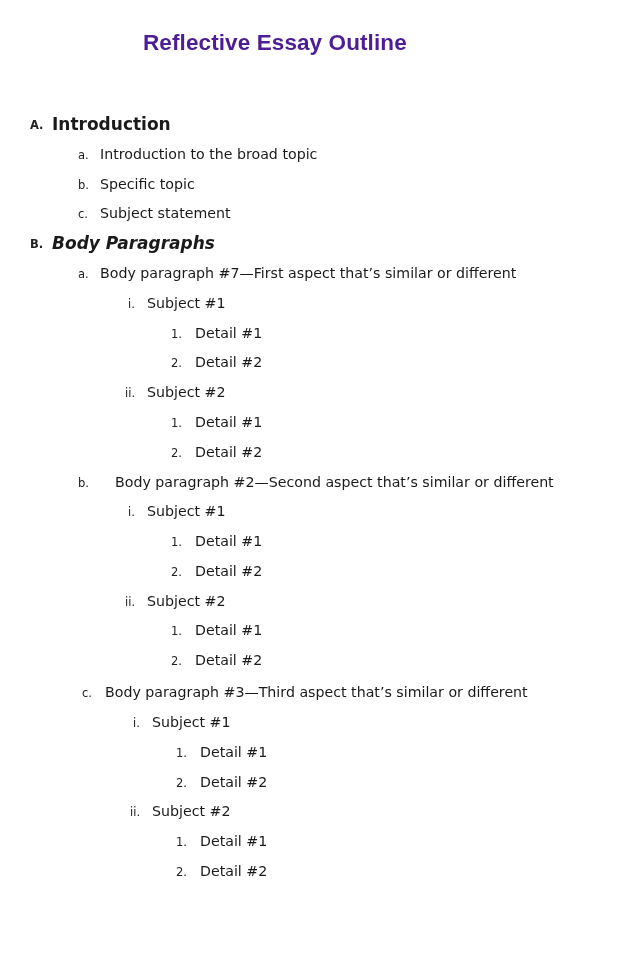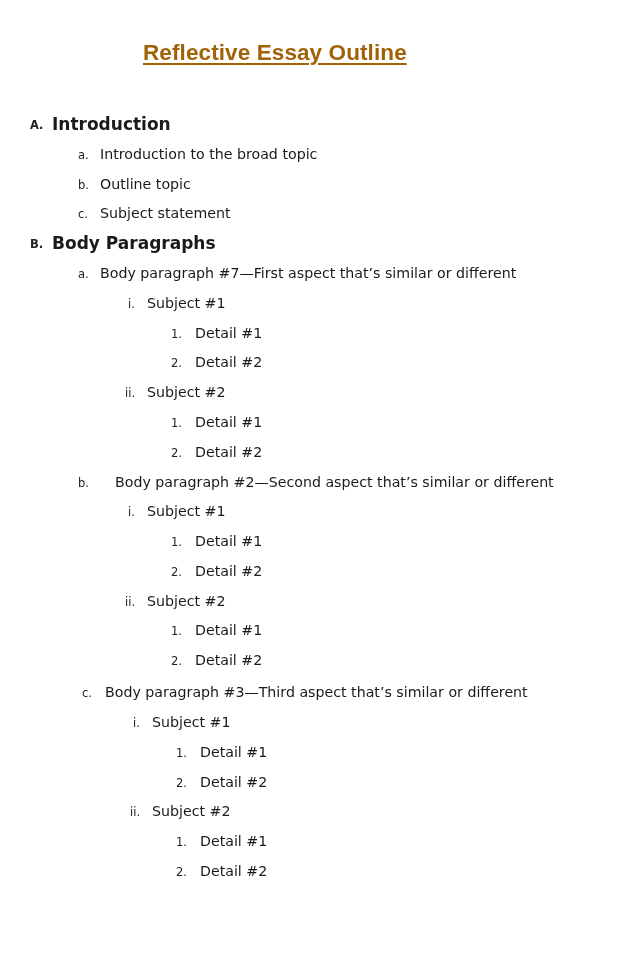--- a/index.html
+++ b/index.html
@@ -1,20 +1,20 @@
 <!DOCTYPE html>
 <html><head>
 <meta charset="utf-8">
 <style>
   html, body { margin: 0; padding: 0; background: #ffffff; }
   body { width: 630px; height: 980px; position: relative; overflow: hidden;
          font-family: "DejaVu Sans", sans-serif; color: #1a1a1a; }
   .title { position: absolute; top: 30px; left: 143px; font-family: "Liberation Sans", sans-serif;
-           font-weight: bold; font-size: 22.5px; text-decoration: underline; text-decoration-thickness: 2px;
-           text-underline-offset: 3px; color: #a16207; letter-spacing: 0.1px; margin-top: 10px; }
+           font-weight: bold; font-size: 22.5px; text-decoration-thickness: 2px;
+           text-underline-offset: 3px; color: #4c1d95; letter-spacing: 0.1px; }
   .row { position: absolute; white-space: nowrap; font-size: 14.2px; line-height: 18px; }
   .mk { position: absolute; font-size: 11.5px; color: #222; top: 1px; }
   .mk-sec { font-size: 11.5px; font-weight: bold; }
   .txt { position: absolute; }
   .sec .txt { font-weight: bold; font-size: 17px; }
 </style>
 </head>
 <body>
 
 <div>
@@ -23,30 +23,30 @@
   <div class="row sec" style="top:115px;left:0;">
     <span class="mk mk-sec" style="left:30px;">A.</span>
     <span class="txt" style="left:52px;">Introduction</span>
   </div>
   <div class="row" style="top:145px;left:0;">
     <span class="mk" style="left:78px;">a.</span>
     <span class="txt" style="left:100px;">Introduction to the broad topic</span>
   </div>
   <div class="row" style="top:175px;left:0;">
     <span class="mk" style="left:78px;">b.</span>
-    <span class="txt" style="left:100px;">Outline topic</span>
+    <span class="txt" style="left:100px;">Specific topic</span>
   </div>
   <div class="row" style="top:204px;left:0;">
     <span class="mk" style="left:78px;">c.</span>
     <span class="txt" style="left:100px;">Subject statement</span>
   </div>
 
   <div class="row sec" style="top:234px;left:0;">
     <span class="mk mk-sec" style="left:30px;">B.</span>
-    <span class="txt" style="left:52px;">Body Paragraphs</span>
+    <span class="txt" style="left:52px;font-style:italic;">Body Paragraphs</span>
   </div>
 
   <div class="row" style="top:264px;left:0;">
     <span class="mk" style="left:78px;">a.</span>
     <span class="txt" style="left:100px;">Body paragraph #7—First aspect that’s similar or different</span>
   </div>
   <div class="row" style="top:294px;left:0;">
     <span class="mk" style="left:128px;">i.</span>
     <span class="txt" style="left:147px;">Subject #1</span>
   </div>

